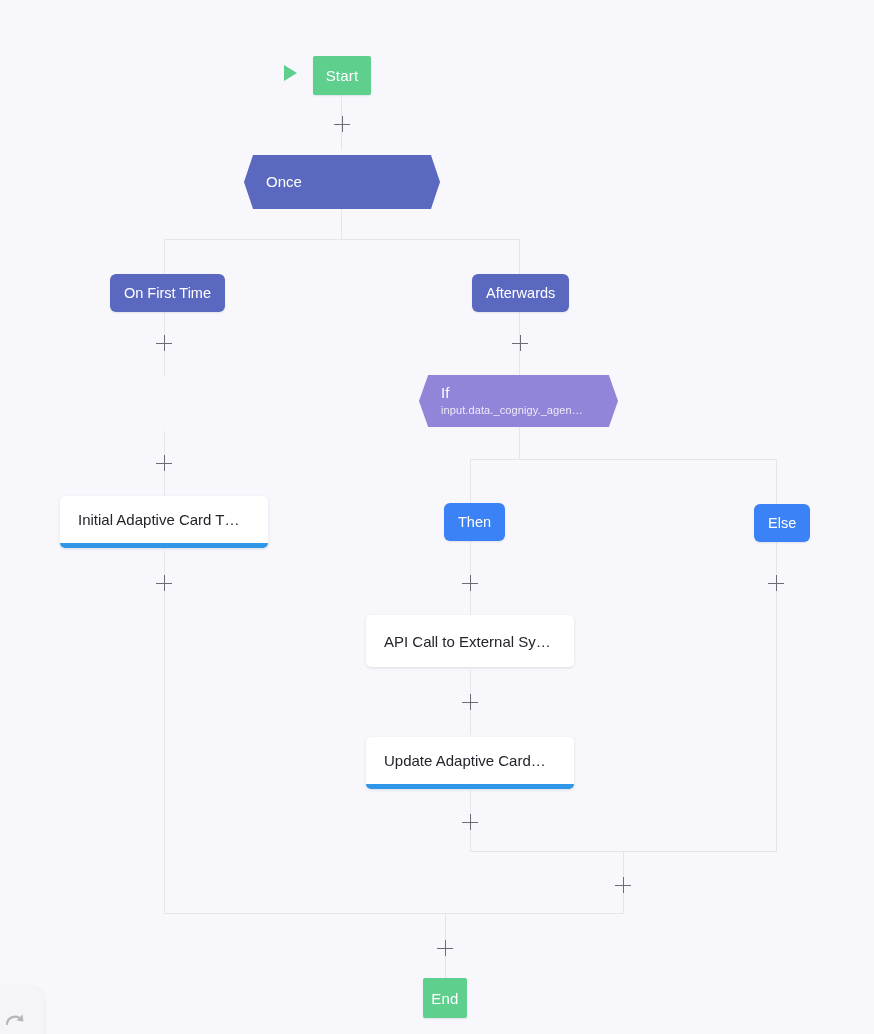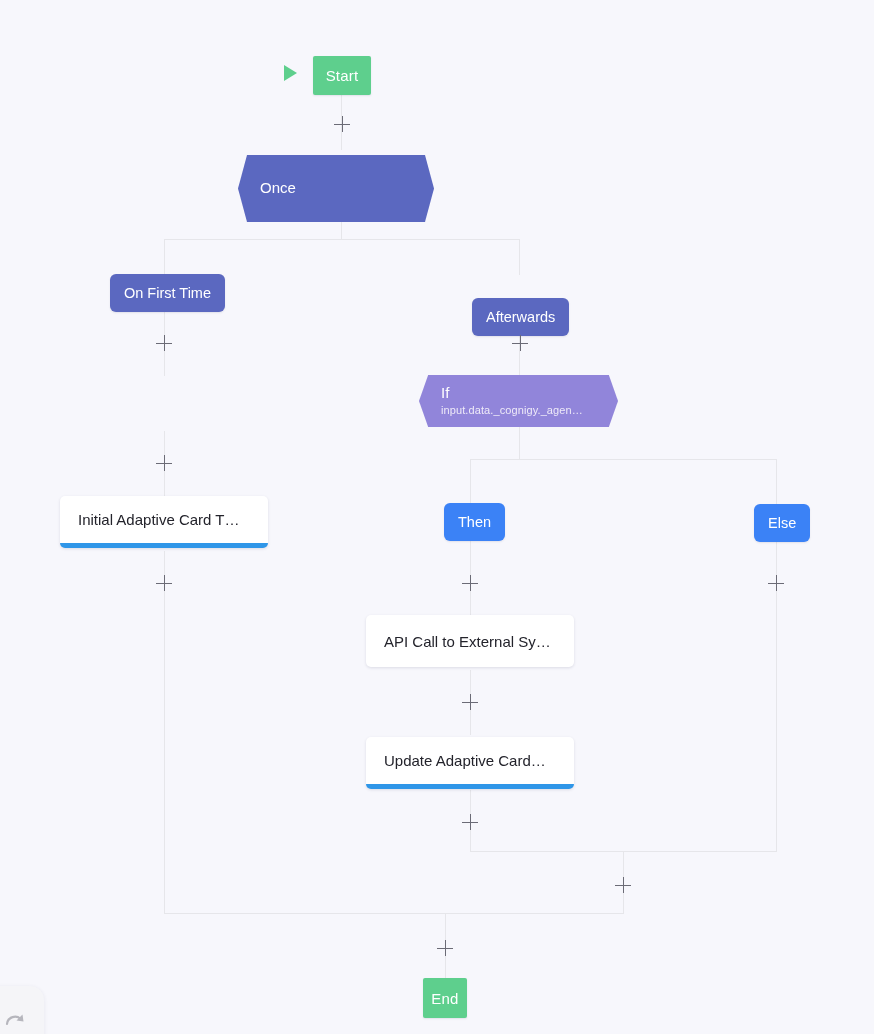--- a/index.html
+++ b/index.html
@@ -198,28 +198,28 @@
   <div class="line h" style="left:164px; top:913px; width:460px;"></div>
   <div class="line v" style="left:445px; top:913px; height:65px;"></div>
 
   <div class="play-icon" style="left:284px; top:65px;"></div>
   <div class="terminal" style="left:313px; top:56px; width:58px; height:39px;">
     <span>Start</span>
   </div>
 
   <div class="plus" style="left:342px; top:124px;"></div>
 
-  <div class="hexnode once" style="left:238px; top:155px; width:196px; height:67px;">
+  <div class="hexnode once" style="left:244px; top:155px; width:196px; height:54px;">
     <div class="hex-title">Once</div>
   </div>
 
   <div class="chip primary" style="left:110px; top:274px;">
     <span>On First Time</span>
   </div>
-  <div class="chip primary" style="left:472px; top:274px;margin-top:24px;">
+  <div class="chip primary" style="left:472px; top:274px;">
     <span>Afterwards</span>
   </div>
 
   <div class="plus" style="left:164px; top:343px;"></div>
   <div class="plus" style="left:520px; top:343px;"></div>
 
 
   <div class="plus" style="left:164px; top:463px;"></div>
 
   <div class="card underlined-strong" style="left:60px; top:496px;">

